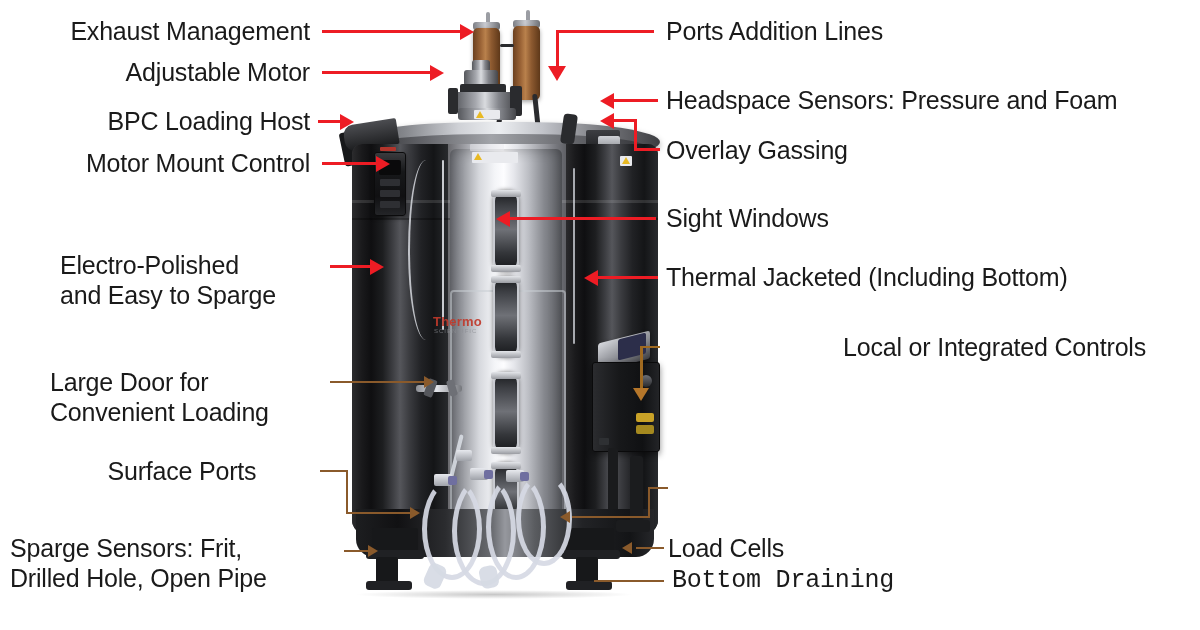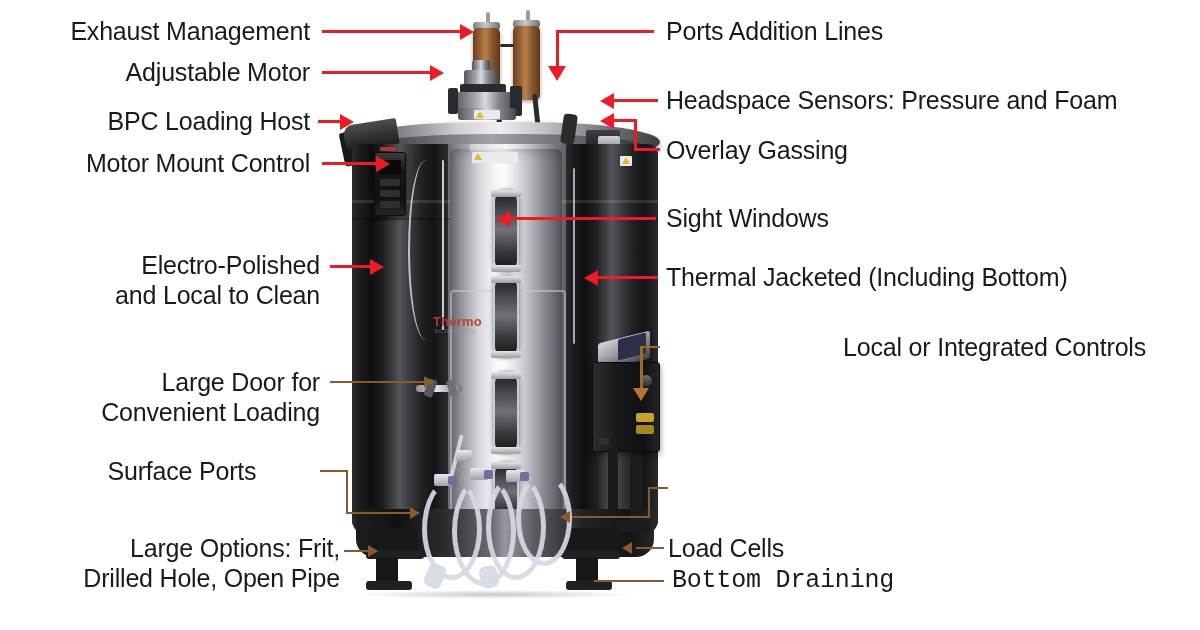--- a/index.html
+++ b/index.html
@@ -17,21 +17,21 @@
     position:absolute;
     color:#1a1a1a;
     font-size:25px;
     line-height:30px;
     font-weight:400;
     letter-spacing:-0.2px;
     white-space:pre;
   }
   .label.r{text-align:right;}
   .label.l{text-align:left;}
-  .label.c{text-align:right;}
+  .label.c{text-align:left;}
 
   
   .ln{position:absolute;background:#ed1c24;}
   .ln.h{height:3px;}
   .ln.v{width:3px;}
   .ln.brown{background:#8a5a2b;}
   .ln.brown2{background:#a06a20;}
 
   
   .ah{position:absolute;width:0;height:0;}
@@ -369,36 +369,36 @@
 
   <div class="label r" style="left:20px;top:106px;width:290px;">BPC Loading Host</div>
   <div class="ln h" style="left:318px;top:120px;width:24px;"></div>
   <div class="ah right" style="left:340px;top:114px;"></div>
 
   <div class="label r" style="left:0px;top:148px;width:310px;">Motor Mount Control</div>
   <div class="ln h" style="left:322px;top:162px;width:56px;"></div>
   <div class="ah right" style="left:376px;top:156px;"></div>
 
   <div class="label c" style="left:60px;top:250px;width:260px;">Electro-Polished</div>
-  <div class="label c" style="left:60px;top:280px;width:260px;">and Local to Clean</div>
+  <div class="label c" style="left:60px;top:280px;width:260px;">and Easy to Sparge</div>
   <div class="ln h" style="left:330px;top:265px;width:42px;"></div>
   <div class="ah right" style="left:370px;top:259px;"></div>
 
   <div class="label c" style="left:50px;top:367px;width:270px;">Large Door for</div>
   <div class="label c" style="left:50px;top:397px;width:270px;">Convenient Loading</div>
   <div class="ln h brown" style="left:330px;top:381px;width:98px;height:2px;"></div>
   <div class="ah right brown" style="left:424px;top:376px;border-top-width:6px;border-bottom-width:6px;border-left-width:10px;"></div>
 
   <div class="label r" style="left:37px;top:456px;width:290px;text-align:center;">Surface Ports</div>
   <div class="ln h brown" style="left:320px;top:470px;width:28px;height:2px;"></div>
   <div class="ln v brown" style="left:346px;top:470px;height:44px;width:2px;"></div>
   <div class="ln h brown" style="left:346px;top:512px;width:68px;height:2px;"></div>
   <div class="ah right brown" style="left:410px;top:507px;border-top-width:6px;border-bottom-width:6px;border-left-width:10px;"></div>
 
-  <div class="label c" style="left:10px;top:533px;width:330px;">Large Options: Frit,</div>
+  <div class="label c" style="left:10px;top:533px;width:330px;">Sparge Sensors: Frit,</div>
   <div class="label c" style="left:10px;top:563px;width:330px;">Drilled Hole, Open Pipe</div>
   <div class="ln h brown" style="left:344px;top:550px;width:28px;height:2px;"></div>
   <div class="ah right brown" style="left:368px;top:545px;border-top-width:6px;border-bottom-width:6px;border-left-width:10px;"></div>
 
   <div class="label l" style="left:666px;top:16px;width:480px;">Ports Addition Lines</div>
   <div class="ln h" style="left:556px;top:30px;width:98px;"></div>
   <div class="ln v" style="left:556px;top:30px;height:40px;"></div>
   <div class="ah down" style="left:548px;top:66px;"></div>
 
   <div class="label l" style="left:666px;top:85px;width:530px;">Headspace Sensors: Pressure and Foam</div>

